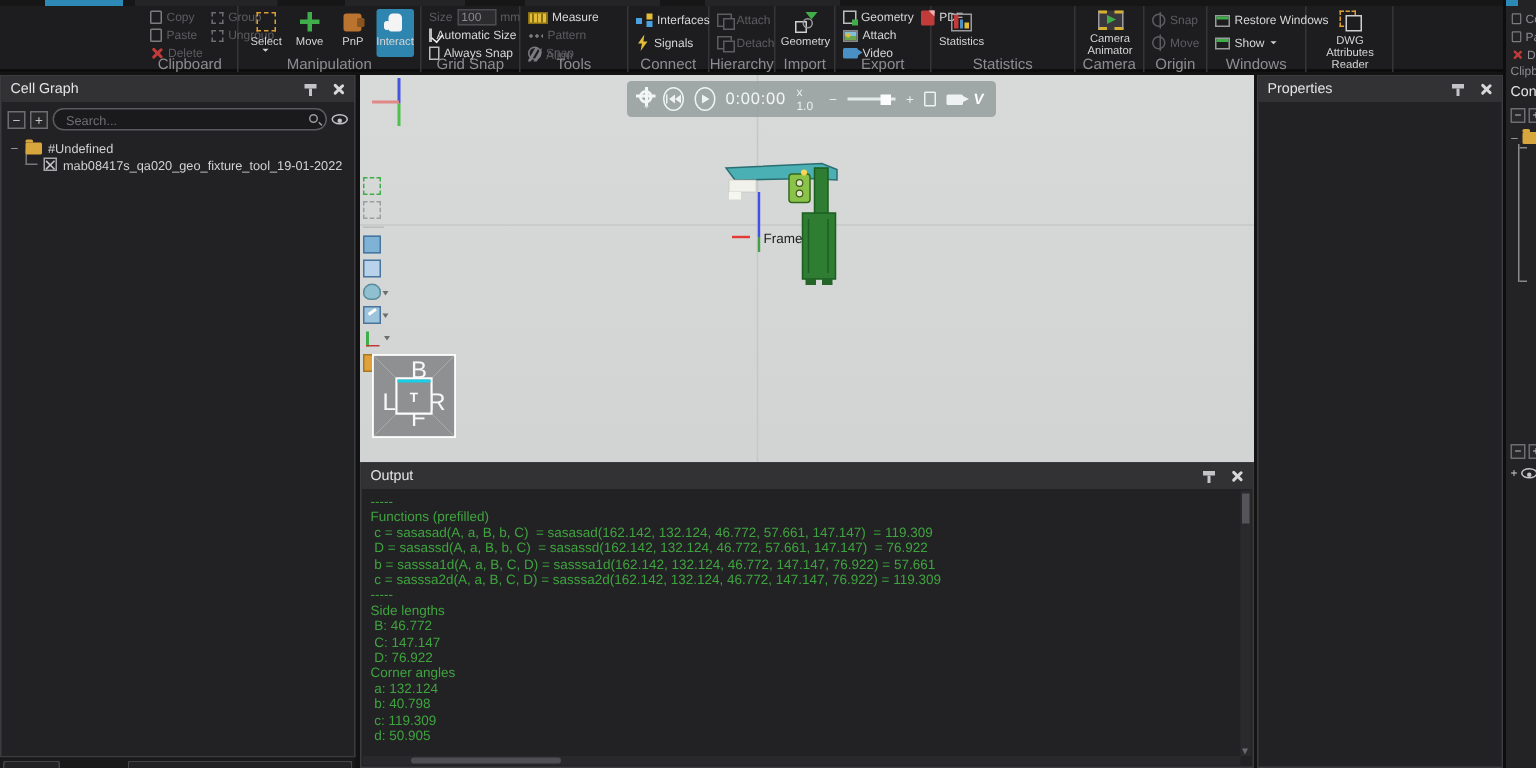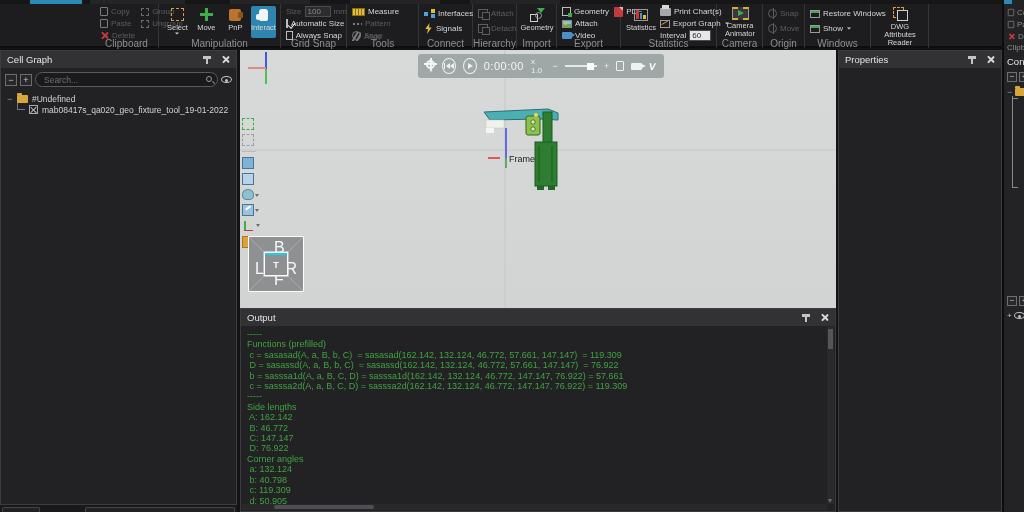--- a/index.html
+++ b/index.html
@@ -444,35 +444,20 @@
         <div class="bigbtn" style="width:30px">
           <span class="bicon">
               <span class="i i-stats">
                 <i></i>
                 <i></i>
                 <i></i>
               </span>
             </span>
           <span>Statistics</span>
         </div>
-        <div class="colv">
-          <div class="srow">
-              <span class="i i-print"></span>
-              <span>Print Chart(s)</span>
-            </div>
-          <div class="srow">
-              <span class="i i-graphx"></span>
-              <span>Export Graph</span>
-              <span class="caret" style="transform:scale(.7)"></span>
-            </div>
-          <div class="srow">
-            <span>Interval</span>
-            <input class="minifield" style="width: 22px; background: rgb(230, 230, 230); color: rgb(42, 42, 42);" value="60">
-          </div>
-        </div>
       </div>
       <div class="rgroup-label">Statistics</div>
     </div>
 
     <div class="rgroup" style="width:46px">
       <div class="bigbtn" style="width:36px">
         <span class="bicon">
             <span class="i i-film"></span>
           </span>
         <span>Camera Animator</span>
@@ -648,21 +633,20 @@
     <div id="out-body">
 
     <div class="conline">-----</div>
         <div class="conline">Functions (prefilled)</div>
         <div class="conline"> c = sasasad(A, a, B, b, C)  = sasasad(162.142, 132.124, 46.772, 57.661, 147.147)  = 119.309</div>
         <div class="conline"> D = sasassd(A, a, B, b, C)  = sasassd(162.142, 132.124, 46.772, 57.661, 147.147)  = 76.922</div>
         <div class="conline"> b = sasssa1d(A, a, B, C, D) = sasssa1d(162.142, 132.124, 46.772, 147.147, 76.922) = 57.661</div>
         <div class="conline"> c = sasssa2d(A, a, B, C, D) = sasssa2d(162.142, 132.124, 46.772, 147.147, 76.922) = 119.309</div>
         <div class="conline">-----</div>
         <div class="conline">Side lengths</div>
-        <div class="conline"> A: 162.142</div>
         <div class="conline"> B: 46.772</div>
         <div class="conline"> C: 147.147</div>
         <div class="conline"> D: 76.922</div>
         <div class="conline">Corner angles</div>
         <div class="conline"> a: 132.124</div>
         <div class="conline"> b: 40.798</div>
         <div class="conline"> c: 119.309</div>
         <div class="conline"> d: 50.905</div>
       </div>
     <div id="out-vsb">

